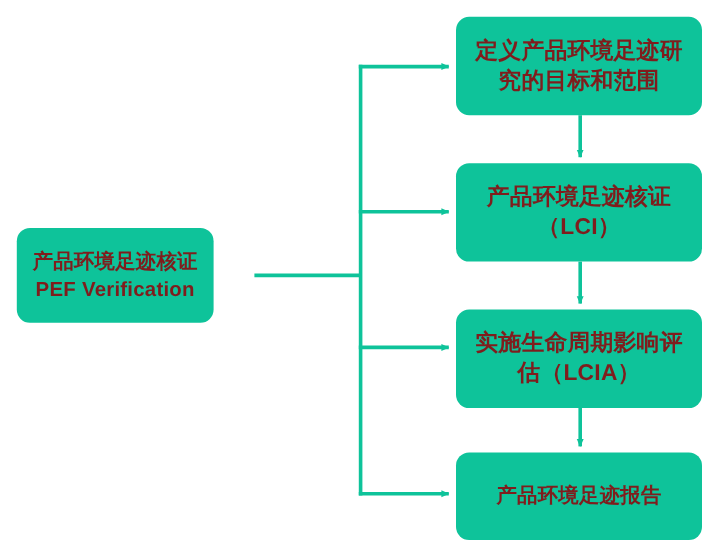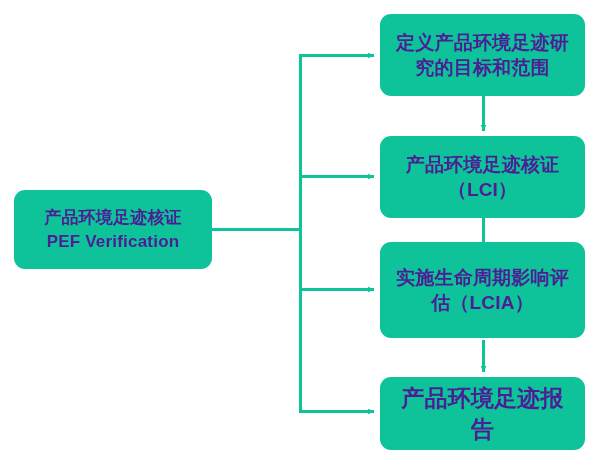--- a/index.html
+++ b/index.html
@@ -24,38 +24,38 @@
     top: 0;
     width: 600px;
     height: 460px;
     pointer-events: none;
   }
   .node {
     position: absolute;
     box-sizing: border-box;
     background: #0ec39a;
     border-radius: 11px;
-    color: #4c1d95;
+    color: #7f1d1d;
     display: flex;
     align-items: center;
     justify-content: center;
     text-align: center;
     font-weight: bold;
     line-height: 1.32;
     letter-spacing: 0.2px;
     padding: 4px 12px;
   }
   .node-text {
     display: block;
     white-space: pre-line;
   }
   #node-root {
     left: 14px;
     top: 190px;
-    width: 198px;
+    width: 164px;
     height: 79px;
     font-size: 17px;
   }
   #node-root .node-text {
     line-height: 1.38;
   }
   #node-step-1 {
     left: 380px;
     top: 14px;
     width: 205px;
@@ -64,31 +64,31 @@
   }
   #node-step-2 {
     left: 380px;
     top: 136px;
     width: 205px;
     height: 82px;
     font-size: 19px;
   }
   #node-step-3 {
     left: 380px;
-    top: 242px;
+    top: 258px;
     width: 205px;
-    height: 96px;
+    height: 82px;
     font-size: 19px;
   }
   #node-step-4 {
     left: 380px;
     top: 377px;
     width: 205px;
     height: 73px;
-    font-size: 23px;
+    font-size: 17px;
   }
 </style>
 </head>
 <body>
 
 <div id="flowchart">
 
   <svg id="connector-layer" viewBox="0 0 600 460" width="600" height="460" xmlns="http://www.w3.org/2000/svg">
     <defs>
       <marker id="arrowhead" markerWidth="7" markerHeight="7" refX="6.2" refY="3.5" orient="auto" markerUnits="userSpaceOnUse">

